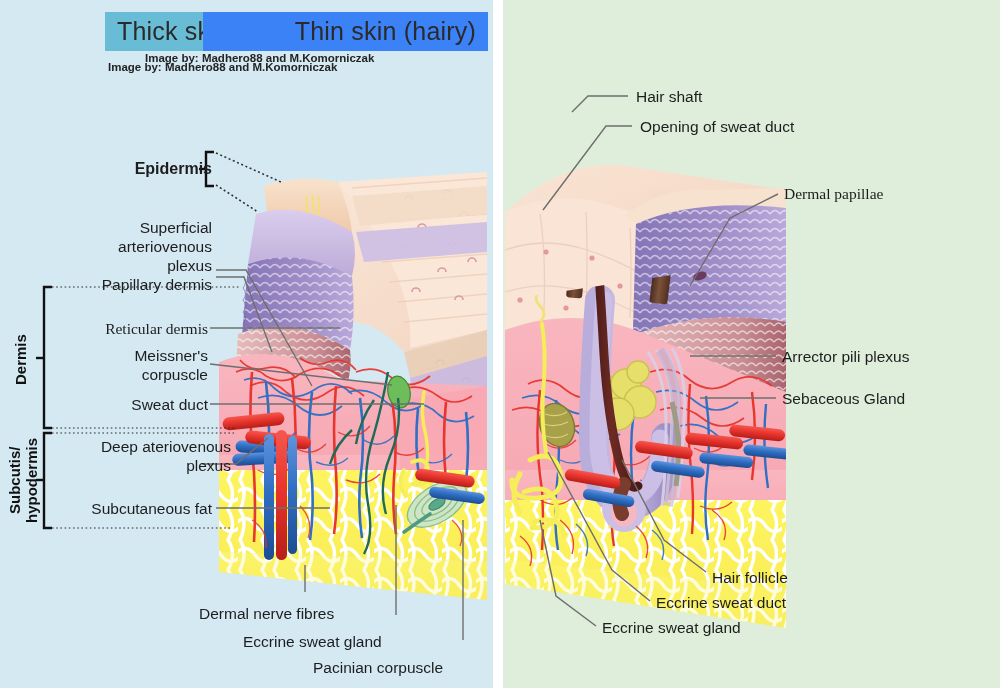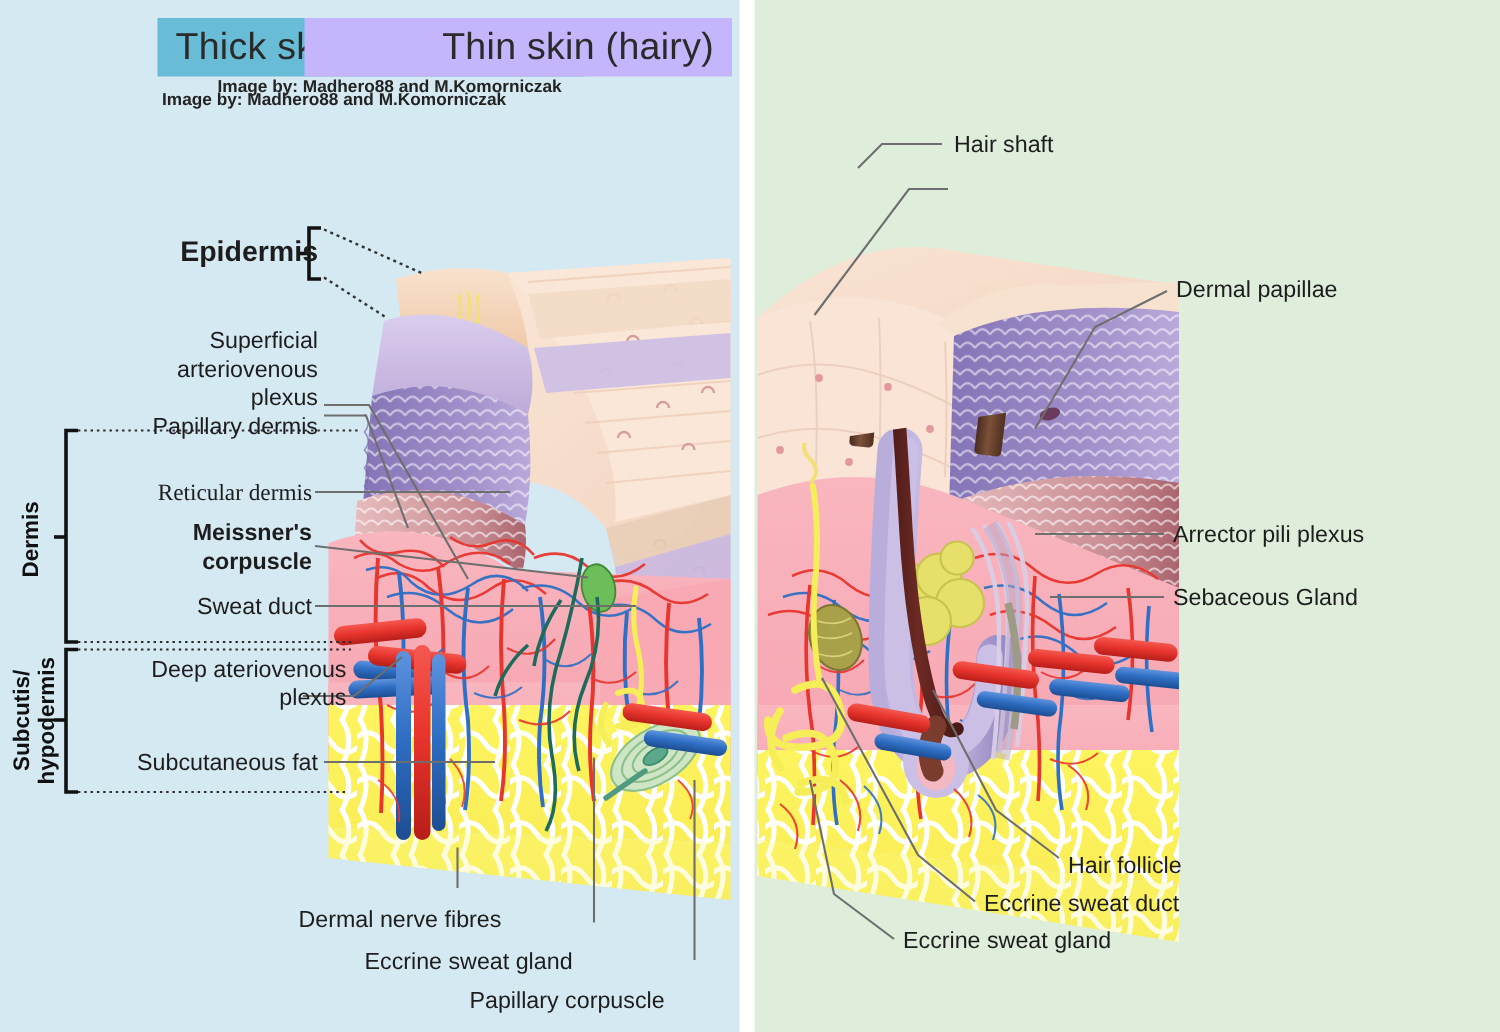--- a/index.html
+++ b/index.html
@@ -15,35 +15,35 @@
   #panel-left{left:0;width:493px;background:#d5e9f3;}
   #panel-right{left:503px;width:497px;background:#deeedb;}
 
   .header-bar{
     position:absolute;
     height:39px;
     display:flex;align-items:center;
     box-sizing:border-box;
   }
   #header-left{left:105px;top:12px;width:285px;background:#69bcd6;justify-content:flex-start;padding-left:12px;}
-  #header-right{left:203px;top:12px;width:285px;background:#c4b5fd;justify-content:flex-end;padding-right:12px;}
+  #header-right{left:203px;top:12px;width:285px;background:#3b82f6;justify-content:flex-end;padding-right:12px;}
   .header-title{
     font-size:25px;color:#2a2a2a;font-weight:400;letter-spacing:.2px;
     white-space:nowrap;
   }
   .credit{
     position:absolute;font-size:11.5px;color:#232323;font-weight:bold;white-space:nowrap;
   }
   #credit-left{left:108px;top:61px;}
   #credit-right{left:145px;top:52px;}
 
   .lbl{position:absolute;font-size:15.5px;color:#1d1d1d;line-height:19px;white-space:pre;}
   .lbl.r{text-align:right;}
   .lbl.l{text-align:right;}
-  .lbl.bold{font-weight:bold;font-size:19px;}
+  .lbl.bold{font-weight:bold;font-size:16px;}
 
   .vlabel{
     position:absolute;font-weight:bold;font-size:15px;color:#111;
     writing-mode:vertical-rl;transform:rotate(180deg);
     text-align:center;line-height:17px;white-space:pre;
   }
 
   svg.overlay{position:absolute;left:0;top:0;width:1000px;height:688px;pointer-events:none;}
 
   .leader{stroke:#6e6e6e;stroke-width:1.4;fill:none;}
@@ -561,44 +561,45 @@
   <div class="lbl r bold" style="left:60px;top:159px;width:152px;">Epidermis</div>
 
   <div class="lbl r" style="left:62px;top:218px;width:150px;">Superficial
 arteriovenous
 plexus</div>
 
   <div class="lbl r" style="left:52px;top:275px;width:160px;">Papillary dermis</div>
 
   <div class="lbl r" style="left:52px;top:319px;width:156px;font-family:Liberation Serif, serif;">Reticular dermis</div>
 
-  <div class="lbl r" style="left:52px;top:346px;width:156px;font-weight:bold;">Meissner's
+  <div class="lbl r" style="left:52px;top:346px;width:156px;">Meissner's
 corpuscle</div>
 
   <div class="lbl r" style="left:52px;top:395px;width:156px;">Sweat duct</div>
 
   <div class="lbl r" style="left:44px;top:437px;width:158px;padding-left:29px;">Deep ateriovenous
 plexus</div>
 
   <div class="lbl r" style="left:46px;top:499px;width:166px;">Subcutaneous fat</div>
 
   <div class="lbl l" style="left:199px;top:604px;">Dermal nerve fibres</div>
 
   <div class="lbl l" style="left:243px;top:632px;">Eccrine sweat gland</div>
 
-  <div class="lbl l" style="left:313px;top:658px;">Papillary corpuscle</div>
+  <div class="lbl l" style="left:313px;top:658px;">Pacinian corpuscle</div>
 
   <div class="vlabel" style="left:12px;top:330px;height:60px;">Dermis</div>
   <div class="vlabel" style="left:6px;top:418px;height:124px;">Subcutis/
 hypodermis</div>
 
   <div class="lbl l" style="left:636px;top:87px;">Hair shaft</div>
 
-
-  <div class="lbl l" style="left:784px;top:184px;">Dermal papillae</div>
+  <div class="lbl l" style="left:640px;top:117px;">Opening of sweat duct</div>
+
+  <div class="lbl l" style="left:784px;top:184px;font-family:Liberation Serif, serif;">Dermal papillae</div>
 
   <div class="lbl l" style="left:782px;top:347px;">Arrector pili plexus</div>
 
   <div class="lbl l" style="left:782px;top:389px;">Sebaceous Gland</div>
 
   <div class="lbl l" style="left:712px;top:568px;">Hair follicle</div>
 
   <div class="lbl l" style="left:656px;top:593px;">Eccrine sweat duct</div>
 
   <div class="lbl l" style="left:602px;top:618px;">Eccrine sweat gland</div>

